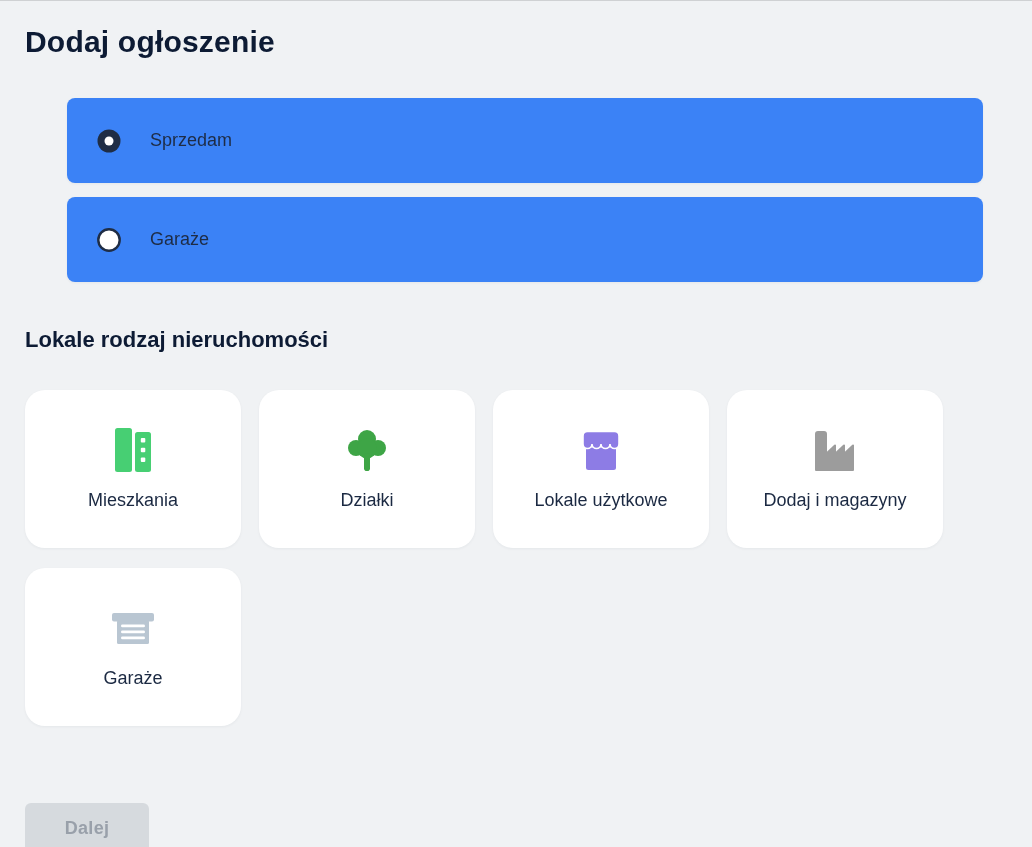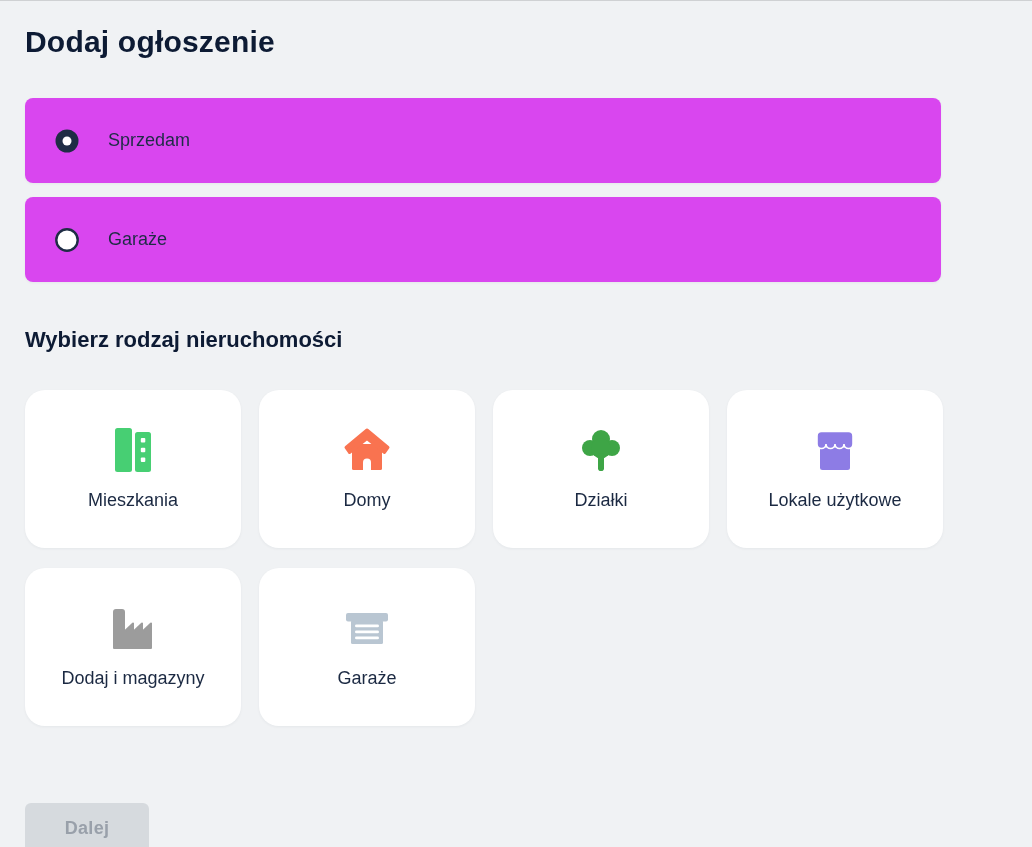--- a/index.html
+++ b/index.html
@@ -18,27 +18,28 @@
     font-weight: 700;
     letter-spacing: 0.2px;
     color: #0d1b34;
     line-height: 1.1;
   }
 
   .option-card {
     margin-top: 14px;
     width: 916px;
     height: 85px;
-    background: #d946ef;
+    background: #3b82f6;
     border-radius: 8px;
     display: flex;
     align-items: center;
     padding-left: 29px;
     cursor: pointer;
     box-shadow: 0 1px 3px rgba(20,35,60,0.05);
+    margin-left: 42px;
   }
   .option-card.first { margin-top: 40px; }
   .radio { display: inline-flex; width: 26px; height: 26px; }
   .option-label {
     margin-left: 28px;
     font-size: 18px;
     color: #1e2c45;
   }
 
   h2.section-heading {
@@ -107,47 +108,37 @@
 
   <div class="option-card">
     <span class="radio" style="color: rgb(31, 45, 69);">
       <svg width="26" height="26" viewBox="0 0 26 26">
         <circle cx="13" cy="13" r="10.7" fill="#ffffff" stroke="currentColor" stroke-width="2.4"></circle>
       </svg>
     </span>
     <span class="option-label">Garaże</span>
   </div>
 
-  <h2 class="section-heading">Wybierz rodzaj nieruchomości</h2>
+  <h2 class="section-heading">Lokale rodzaj nieruchomości</h2>
 
   <div class="grid">
 
     <div class="cat-card">
       <span class="cat-icon" style="color: rgb(71, 207, 115);">
         <svg width="52" height="46" viewBox="0 0 52 46">
           <rect x="8" y="1" width="17" height="44" rx="2.5" fill="currentColor"></rect>
           <rect x="28" y="5" width="16" height="40" rx="2.5" fill="currentColor"></rect>
           <rect x="33.8" y="11" width="4.5" height="4.5" rx="1" fill="#ffffff"></rect>
           <rect x="33.8" y="20.7" width="4.5" height="4.5" rx="1" fill="#ffffff"></rect>
           <rect x="33.8" y="30.4" width="4.5" height="4.5" rx="1" fill="#ffffff"></rect>
         </svg>
       </span>
       <span class="cat-label">Mieszkania</span>
     </div>
 
-    <div class="cat-card">
-      <span class="cat-icon" style="color: rgb(249, 115, 80);">
-        <svg width="52" height="46" viewBox="0 0 52 46">
-          <rect x="11" y="17" width="30" height="26" rx="1.5" fill="currentColor"></rect>
-          <path d="M26,3 L47,20.5 L43.5,25.5 L26,11.5 L8.5,25.5 L5,20.5 Z" fill="currentColor" stroke="currentColor" stroke-width="3" stroke-linejoin="round"></path>
-          <path d="M22,43 v-7.5 a4,4 0 0 1 8,0 v7.5 z" fill="#ffffff"></path>
-        </svg>
-      </span>
-      <span class="cat-label">Domy</span>
-    </div>
 
     <div class="cat-card">
       <span class="cat-icon" style="color: rgb(62, 165, 70);">
         <svg width="52" height="46" viewBox="0 0 52 46">
           <circle cx="26" cy="12" r="9" fill="currentColor"></circle>
           <circle cx="15" cy="21" r="8" fill="currentColor"></circle>
           <circle cx="37" cy="21" r="8" fill="currentColor"></circle>
           <circle cx="26" cy="21.5" r="10" fill="currentColor"></circle>
           <rect x="23" y="26" width="6" height="18" rx="2.8" fill="currentColor"></rect>
         </svg>

